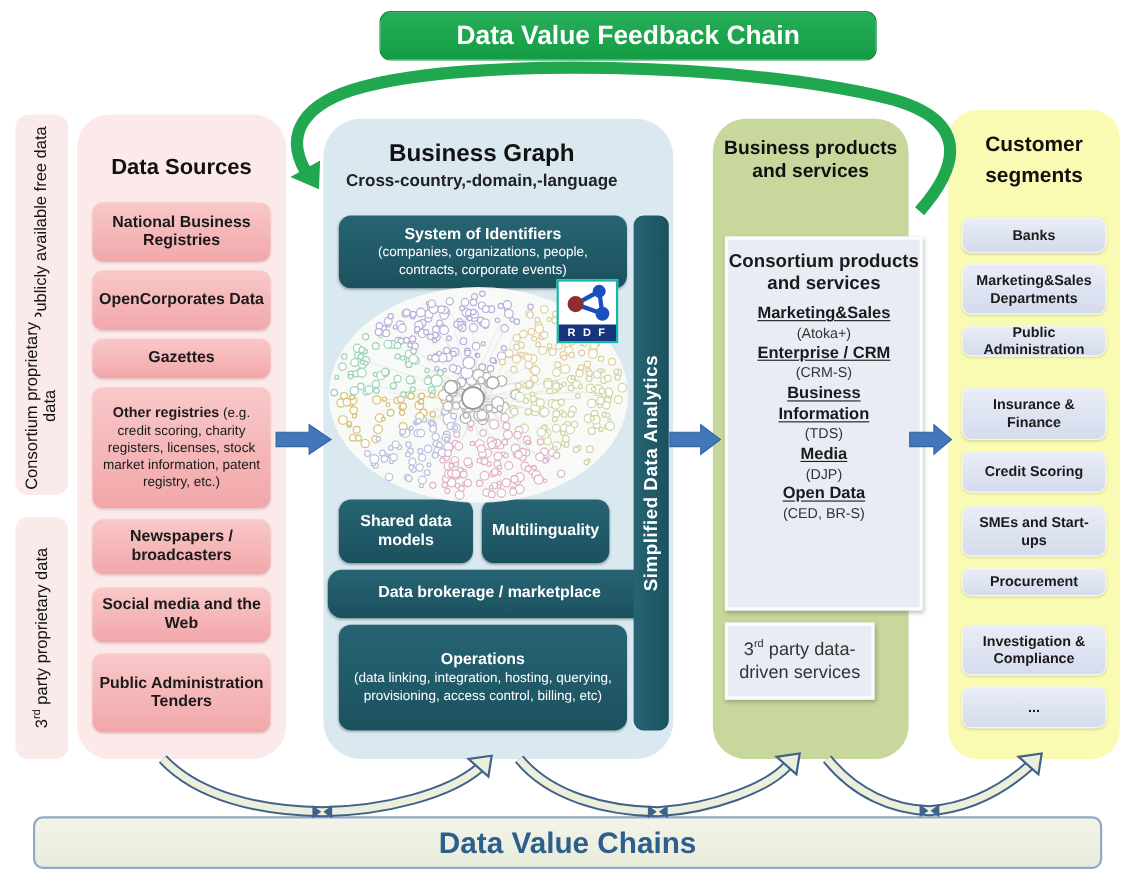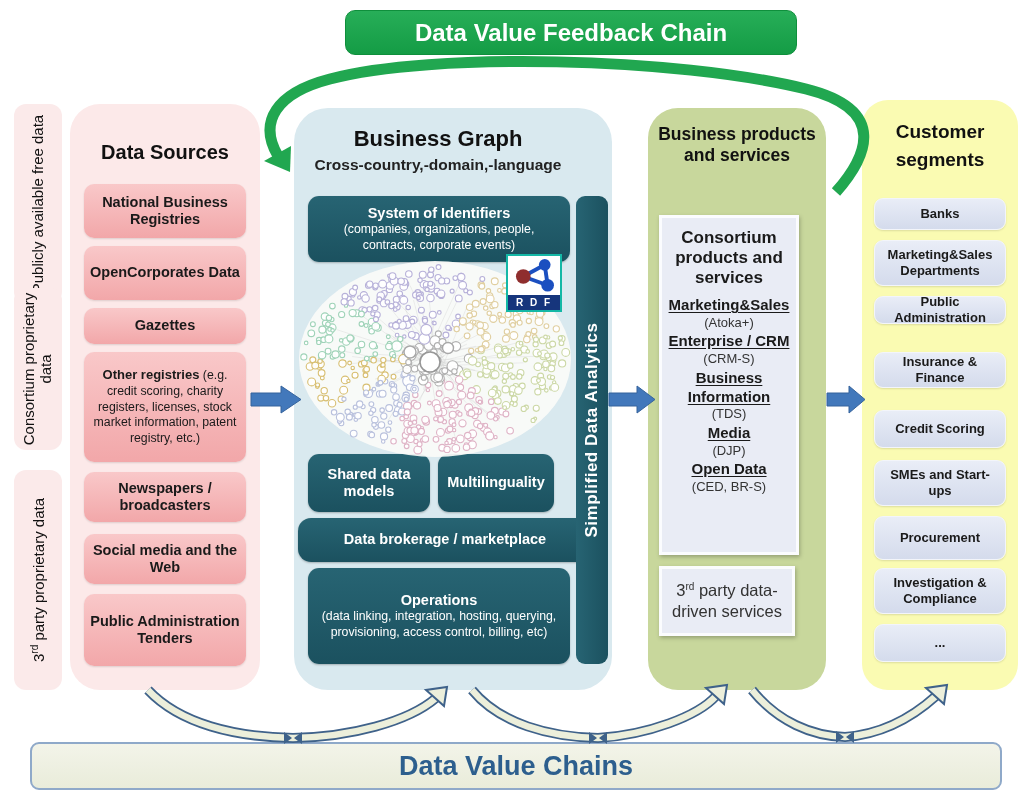--- a/index.html
+++ b/index.html
@@ -51,21 +51,21 @@
   #graph-cloud{position:absolute;left:298px;top:260px;}
   .rdf{position:absolute;left:506px;top:254px;width:56px;height:58px;background:#fff;border:2px solid #14b8a6;
     display:flex;flex-direction:column;}
   .rdf-mol{flex:1;}
   .rdf-strip{height:15px;background:#16357c;color:#fff;font-weight:bold;font-size:10px;
     display:flex;align-items:center;justify-content:center;letter-spacing:2px;}
 
   
   .bp-col{position:absolute;left:648px;top:108px;width:178px;height:582px;background:var(--green-bg);border-radius:30px;}
   .bp-title{position:absolute;left:4px;right:4px;top:16px;font-size:17.5px;}
-  .consortium{position:absolute;left:11px;top:107px;width:140px;height:340px;background:var(--panel-bg);
+  .consortium{position:absolute;left:11px;top:107px;width:180px;height:340px;background:var(--panel-bg);
     border:3px solid #fbfcfe;box-shadow:1px 2px 4px rgba(0,0,0,.25);text-align:center;color:#1a1a1a;padding-top:10px;}
   .consortium .c-title{font-weight:bold;font-size:17px;line-height:1.18;margin-bottom:8px;}
   .prod{margin-bottom:2px;}
   .prod .n{font-weight:bold;font-size:15px;line-height:1.25;text-decoration:underline;text-underline-offset:2px;}
   .prod .c{font-size:13px;line-height:1.2;color:#333;}
   .thirdparty{position:absolute;left:11px;top:458px;width:136px;height:70px;background:var(--panel-bg);
     border:3px solid #fbfcfe;box-shadow:1px 2px 4px rgba(0,0,0,.25);display:flex;align-items:center;justify-content:center;
     text-align:center;font-size:16.5px;color:#333;line-height:1.25;}
   .thirdparty sup{font-size:10px;}
 
@@ -897,30 +897,30 @@
     <div class="col-title cs-title">Customer segments</div>
     <div class="cs-item" style="top:98px;height:32px;">
         <span>Banks</span>
       </div>
     <div class="cs-item" style="top:140px;height:46px;">
         <span>Marketing&amp;Sales Departments</span>
       </div>
     <div class="cs-item" style="top:196px;height:28px;">
         <span>Public Administration</span>
       </div>
-    <div class="cs-item" style="top:252px;height:36px;">
+    <div class="cs-item" style="top:252px;height:48px;">
         <span>Insurance &amp; Finance</span>
       </div>
     <div class="cs-item" style="top:310px;height:38px;">
         <span>Credit Scoring</span>
       </div>
     <div class="cs-item" style="top:360px;height:46px;">
         <span>SMEs and Start-ups</span>
       </div>
-    <div class="cs-item" style="top:416px;height:44px;">
+    <div class="cs-item" style="top:416px;height:26px;">
         <span>Procurement</span>
       </div>
     <div class="cs-item" style="top:468px;height:46px;">
         <span>Investigation &amp; Compliance</span>
       </div>
     <div class="cs-item" style="top:524px;height:38px;">
         <span>...</span>
       </div>
   </div>
 

